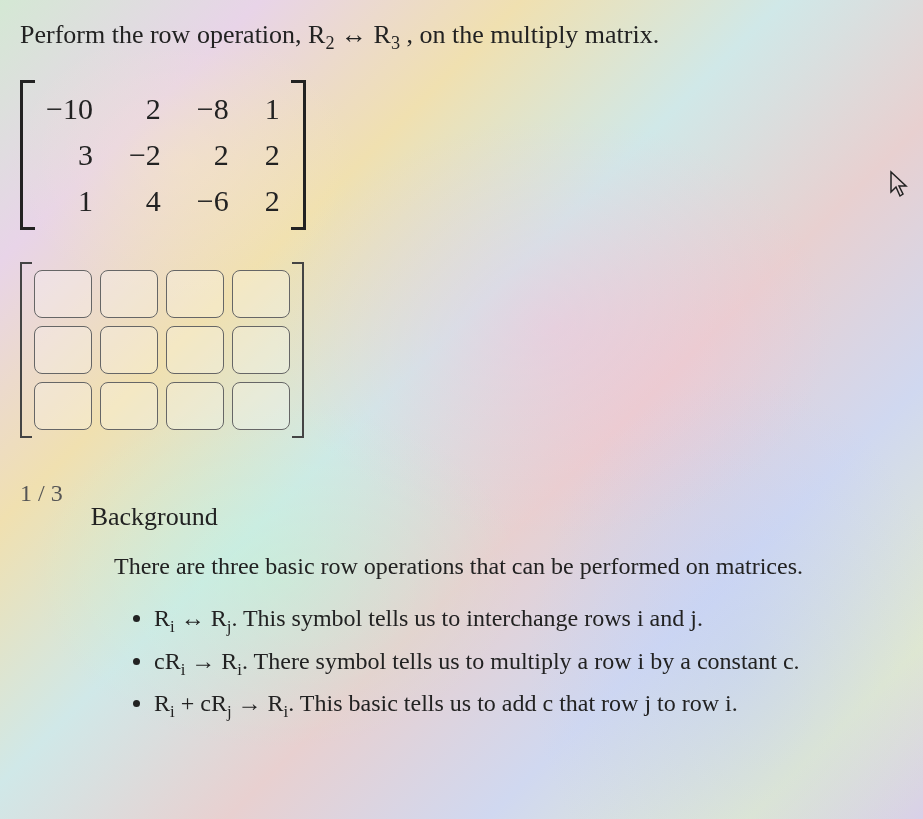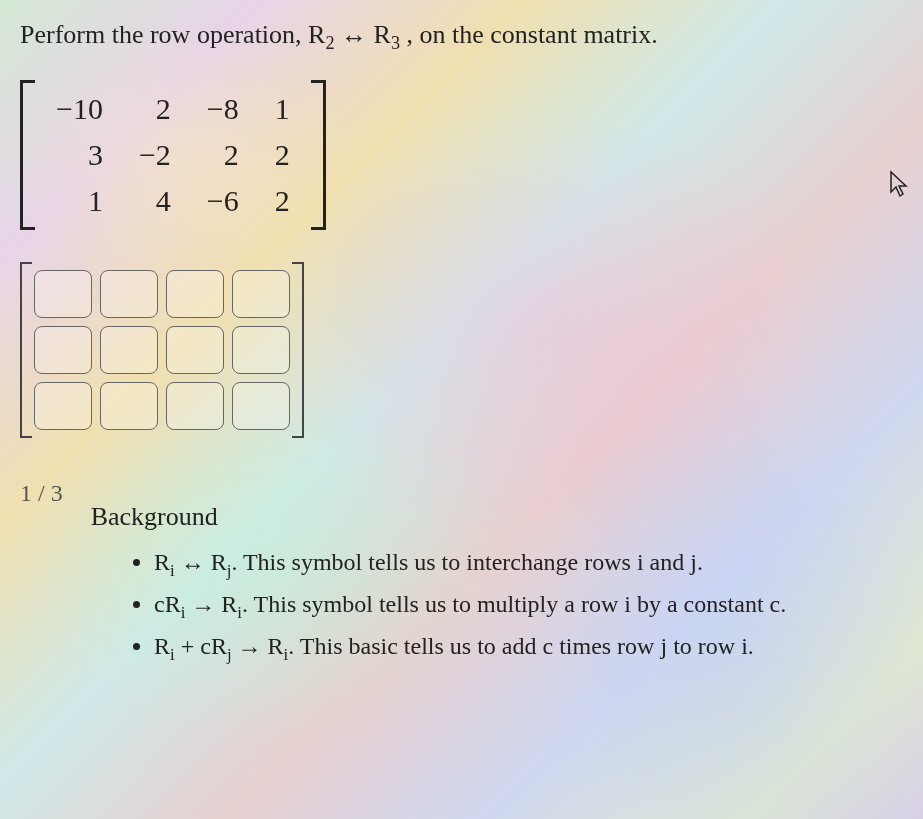--- a/index.html
+++ b/index.html
@@ -37,21 +37,21 @@
     margin-bottom: 24px;
   }
   .math-i { font-family: 'Times New Roman', serif; }
   .sub { font-size: 0.7em; vertical-align: sub; }
   .arrow-lr { font-family: 'Times New Roman', serif; }
 
   
   .matrix {
     display: inline-block;
     position: relative;
-    padding: 6px 18px;
+    padding: 6px 8px;
     margin-bottom: 28px;
   }
   .matrix::before, .matrix::after {
     content: "";
     position: absolute;
     top: 0; bottom: 0;
     width: 12px;
     border-top: 3px solid #222;
     border-bottom: 3px solid #222;
   }
@@ -147,21 +147,21 @@
 <div class="page">
 
   <div class="instruction">
     <span>Perform the row operation, </span>
     <span class="math-i">
       <span>R</span><span class="sub">2</span>
     </span>
     <span class="arrow-lr">↔</span>
     <span class="math-i">
       <span>R</span><span class="sub">3</span>
-    </span><span>, on the constant matrix.</span>
+    </span><span>, on the multiply matrix.</span>
   </div>
 
   <div class="matrix">
     <table>
       <tbody>
           <tr>
         <td>−10</td>
         <td>2</td>
         <td>−8</td>
         <td>1</td>
@@ -200,36 +200,37 @@
       <input class="answer-cell" style="">
     </div>
   </div>
 
   <div class="step-row">
     <div class="step-count">1 / 3</div>
     <div class="section-title">Background</div>
   </div>
 
   <div class="explain">
+    <div class="para">There are three basic row operations that can be performed on matrices.</div>
 
     <ul class="ops">
       <li>
         <span class="math-i"><span>R</span><span class="sub">i</span></span>
         <span>↔</span>
         <span class="math-i"><span>R</span><span class="sub">j</span></span><span>. This symbol tells us to interchange rows </span><span class="math-i">i</span><span> and </span><span class="math-i">j</span><span>.</span>
       </li>
       <li>
         <span class="math-i">c</span><span class="math-i"><span>R</span><span class="sub">i</span></span>
         <span>→</span>
-        <span class="math-i"><span>R</span><span class="sub">i</span></span><span>. This symbol tells us to multiply a row </span><span class="math-i">i</span><span> by a constant </span><span class="math-i">c</span><span>.</span>
+        <span class="math-i"><span>R</span><span class="sub">i</span></span><span>. There symbol tells us to multiply a row </span><span class="math-i">i</span><span> by a constant </span><span class="math-i">c</span><span>.</span>
       </li>
       <li>
         <span class="math-i"><span>R</span><span class="sub">i</span></span><span> + </span><span class="math-i">c</span><span class="math-i"><span>R</span><span class="sub">j</span></span>
         <span>→</span>
-        <span class="math-i"><span>R</span><span class="sub">i</span></span><span>. This basic tells us to add </span><span class="math-i">c</span><span> times row </span><span class="math-i">j</span><span> to row </span><span class="math-i">i</span><span>.</span>
+        <span class="math-i"><span>R</span><span class="sub">i</span></span><span>. This basic tells us to add </span><span class="math-i">c</span><span> that row </span><span class="math-i">j</span><span> to row </span><span class="math-i">i</span><span>.</span>
       </li>
     </ul>
   </div>
 
   <svg class="cursor-icon" viewBox="0 0 20 28">
     <path d="M2 2 L2 22 L7 17 L11 26 L14 24 L10 16 L17 16 Z" fill="none" stroke="#222" stroke-width="1.5"></path>
   </svg>
 
 </div>
 

